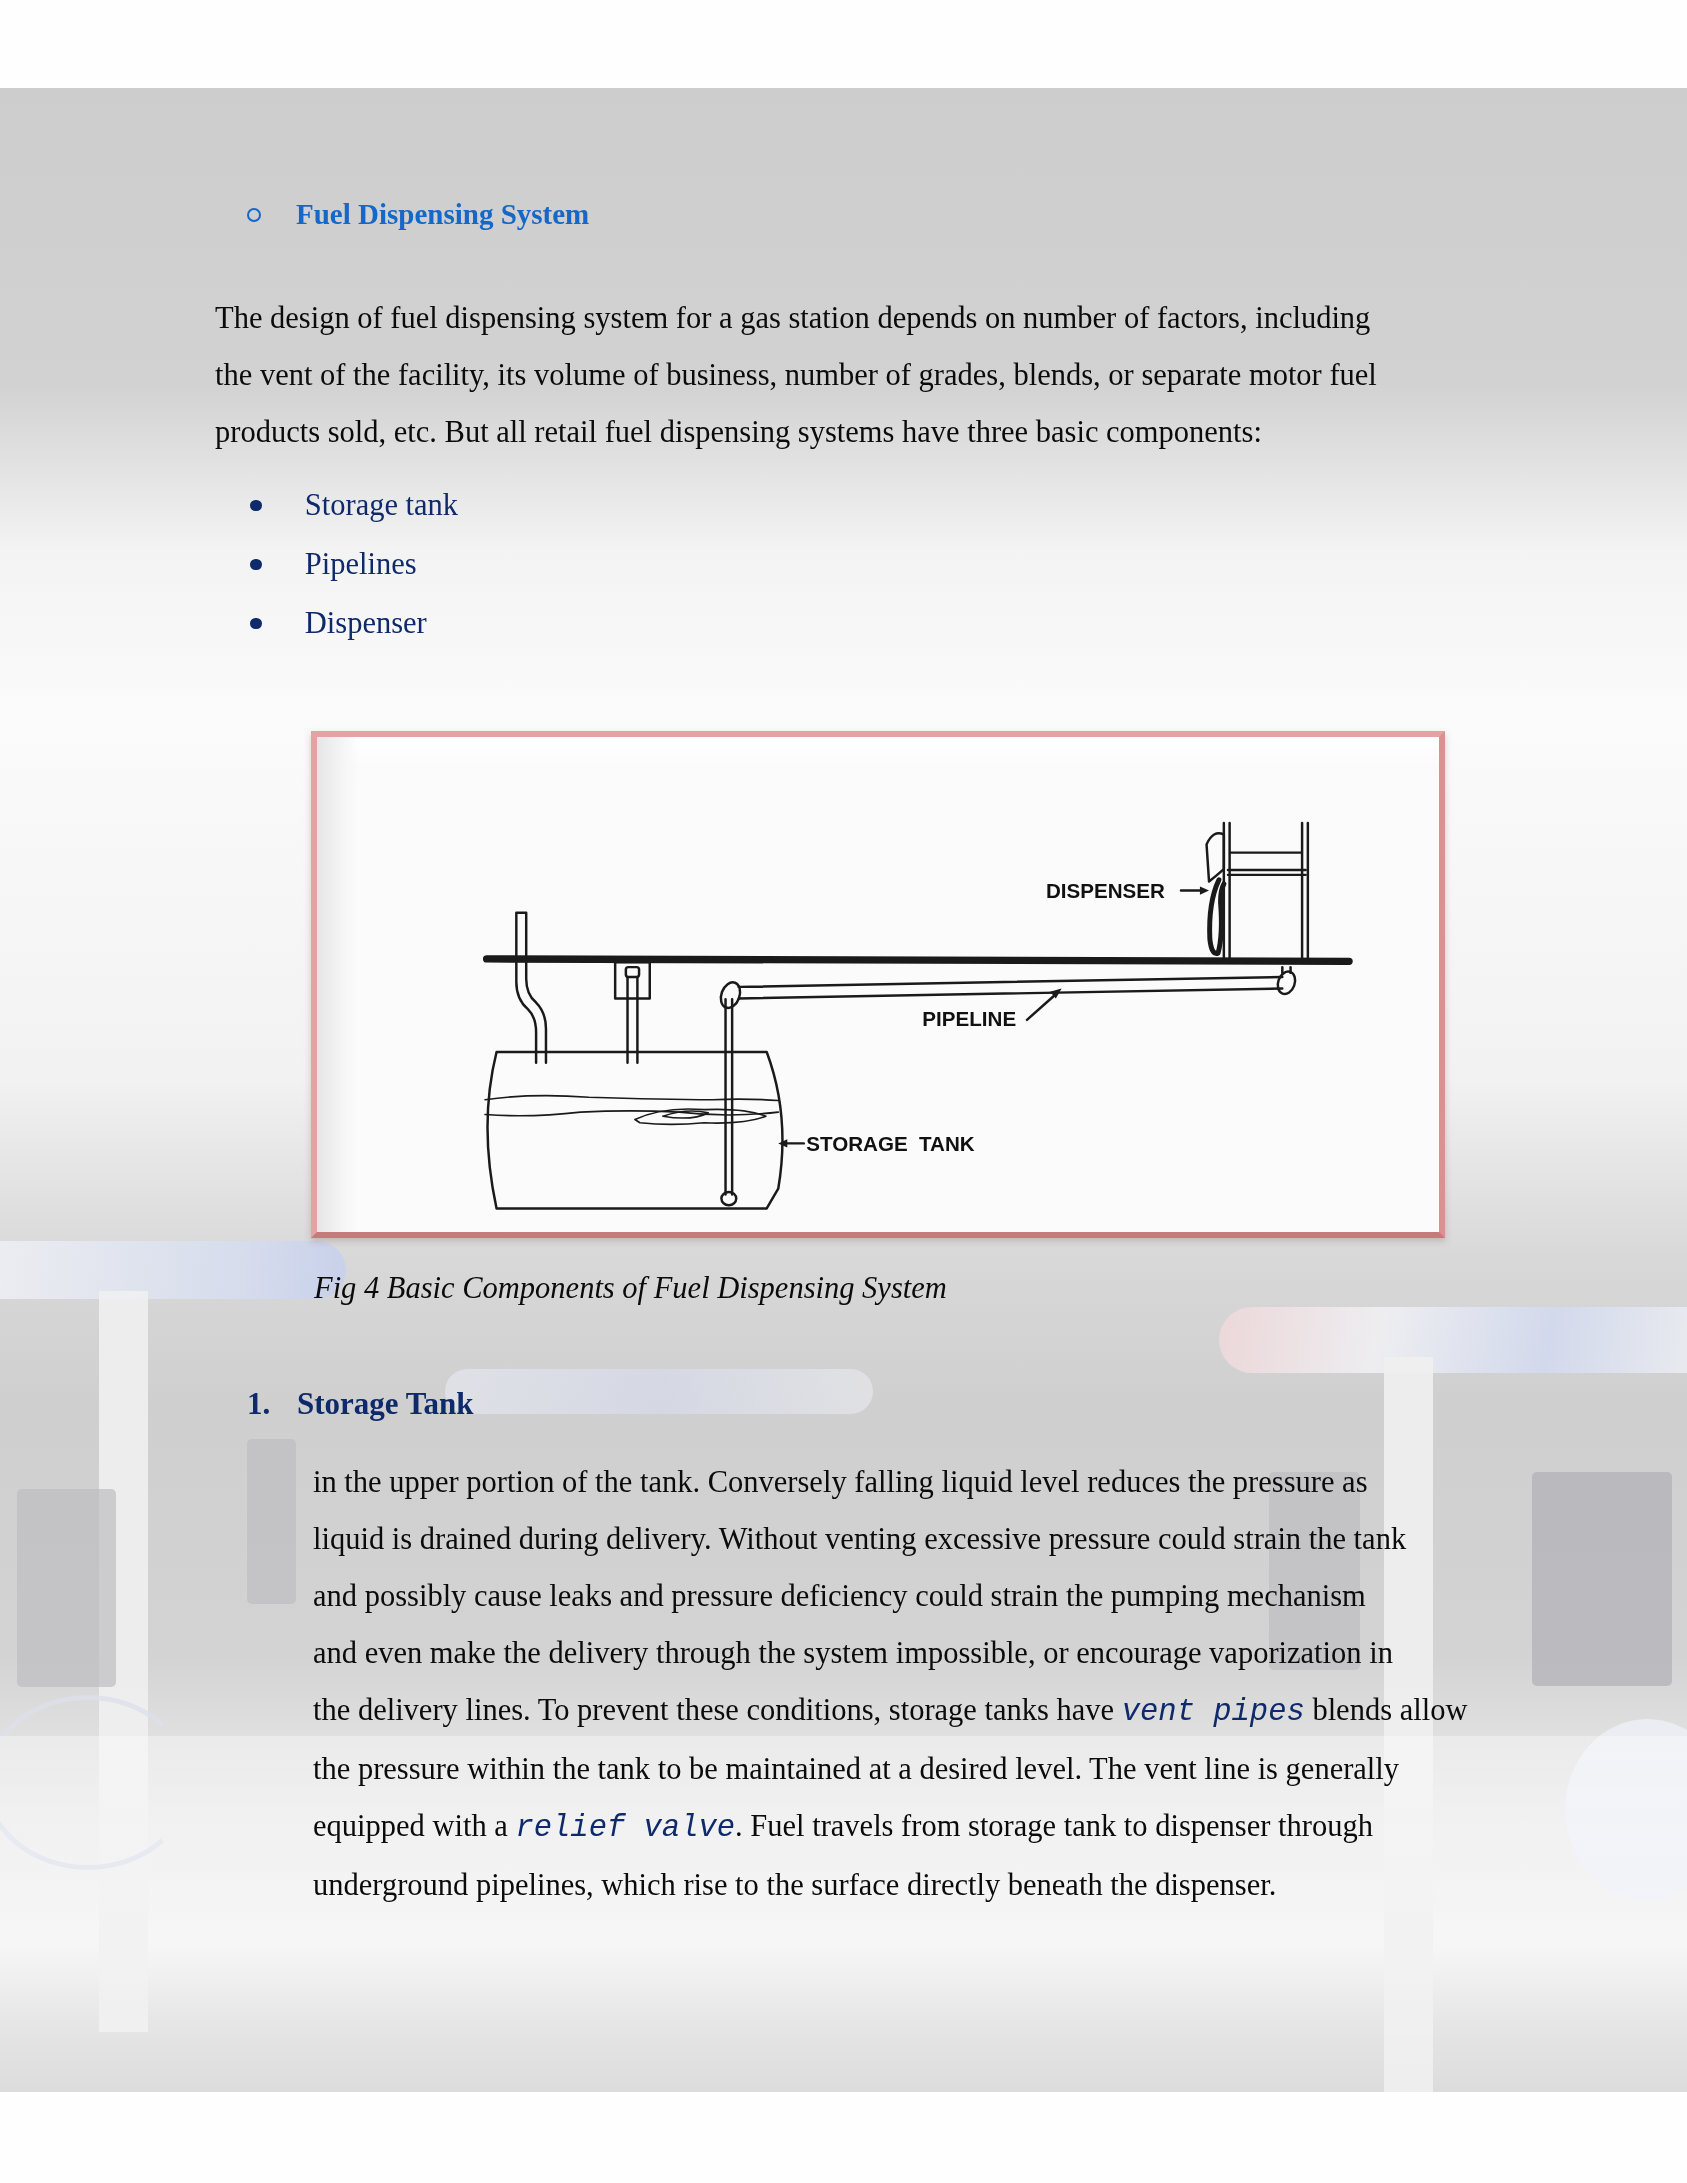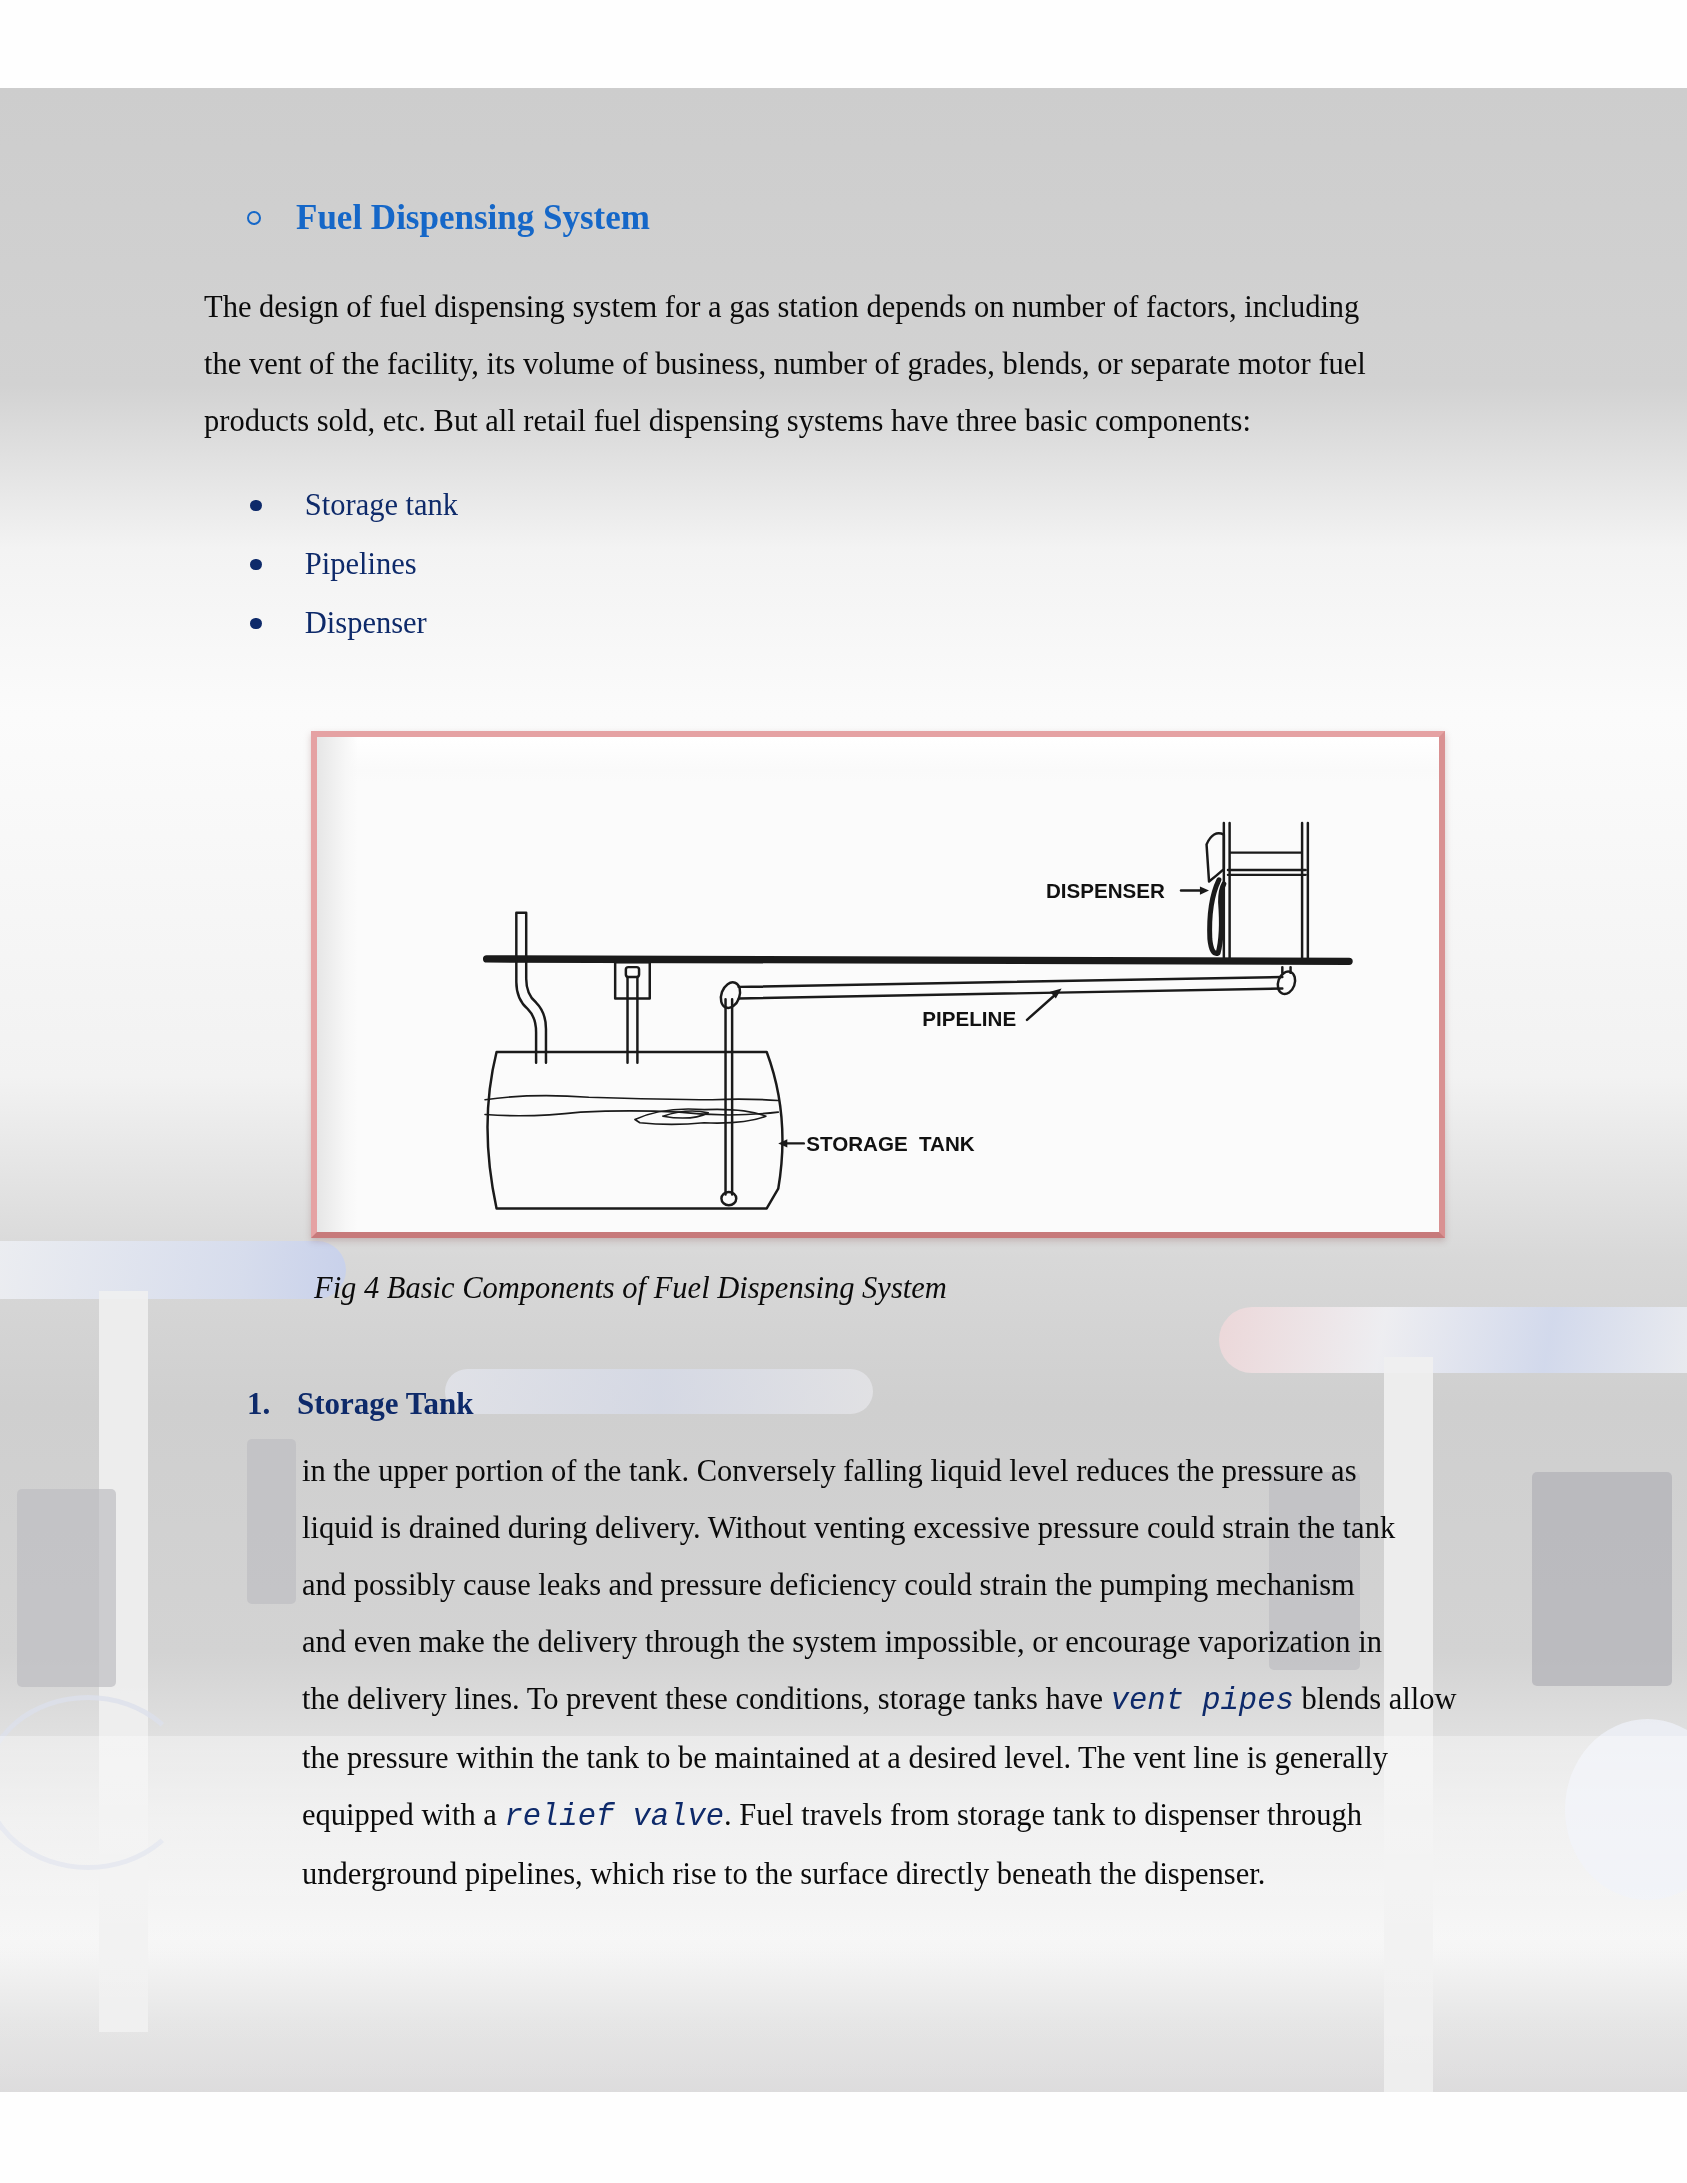--- a/index.html
+++ b/index.html
@@ -35,29 +35,29 @@
   .bg-arc-l { left: -16.5px; top: 1607px; width: 198px; height: 165px; border-radius: 50%;
     border: 5px solid rgba(220,224,236,.8); border-right-color: transparent; }
   .bg-arc-r { left: 1565px; top: 1631px; width: 165px; height: 181px; border-radius: 50%;
     background: rgba(238,240,248,.8); }
 
   
   .content { position: absolute; left: 0; top: 0; width: 1687px; }
   .section-heading {
     position: absolute; left: 247px; top: 198px;
     display: flex; align-items: center;
-    color: #1567c8; font-weight: bold; font-size: 35px;
+    color: #1567c8; font-weight: bold; font-size: 29px;
   }
   .section-heading .marker {
     width: 14px; height: 14px; border: 2.1px solid #1567c8; border-radius: 50%;
     margin-right: 35px; box-sizing: border-box;
   }
   .para {
     position: absolute; color: #0b0b0b; font-size: 30.5px; line-height: 57px;
-    margin: 5px;
+    margin: 16px;
   }
   .intro { left: 199px; top: 274px; width: 1285px; }
   .bullets {
     position: absolute; left: 247px; top: 476px; margin: 0; padding: 0; list-style: none;
   }
   .bullets li {
     display: flex; align-items: center; height: 59px;
     color: #0e2a6a; font-size: 30.5px;
   }
   .bullets .dot {

